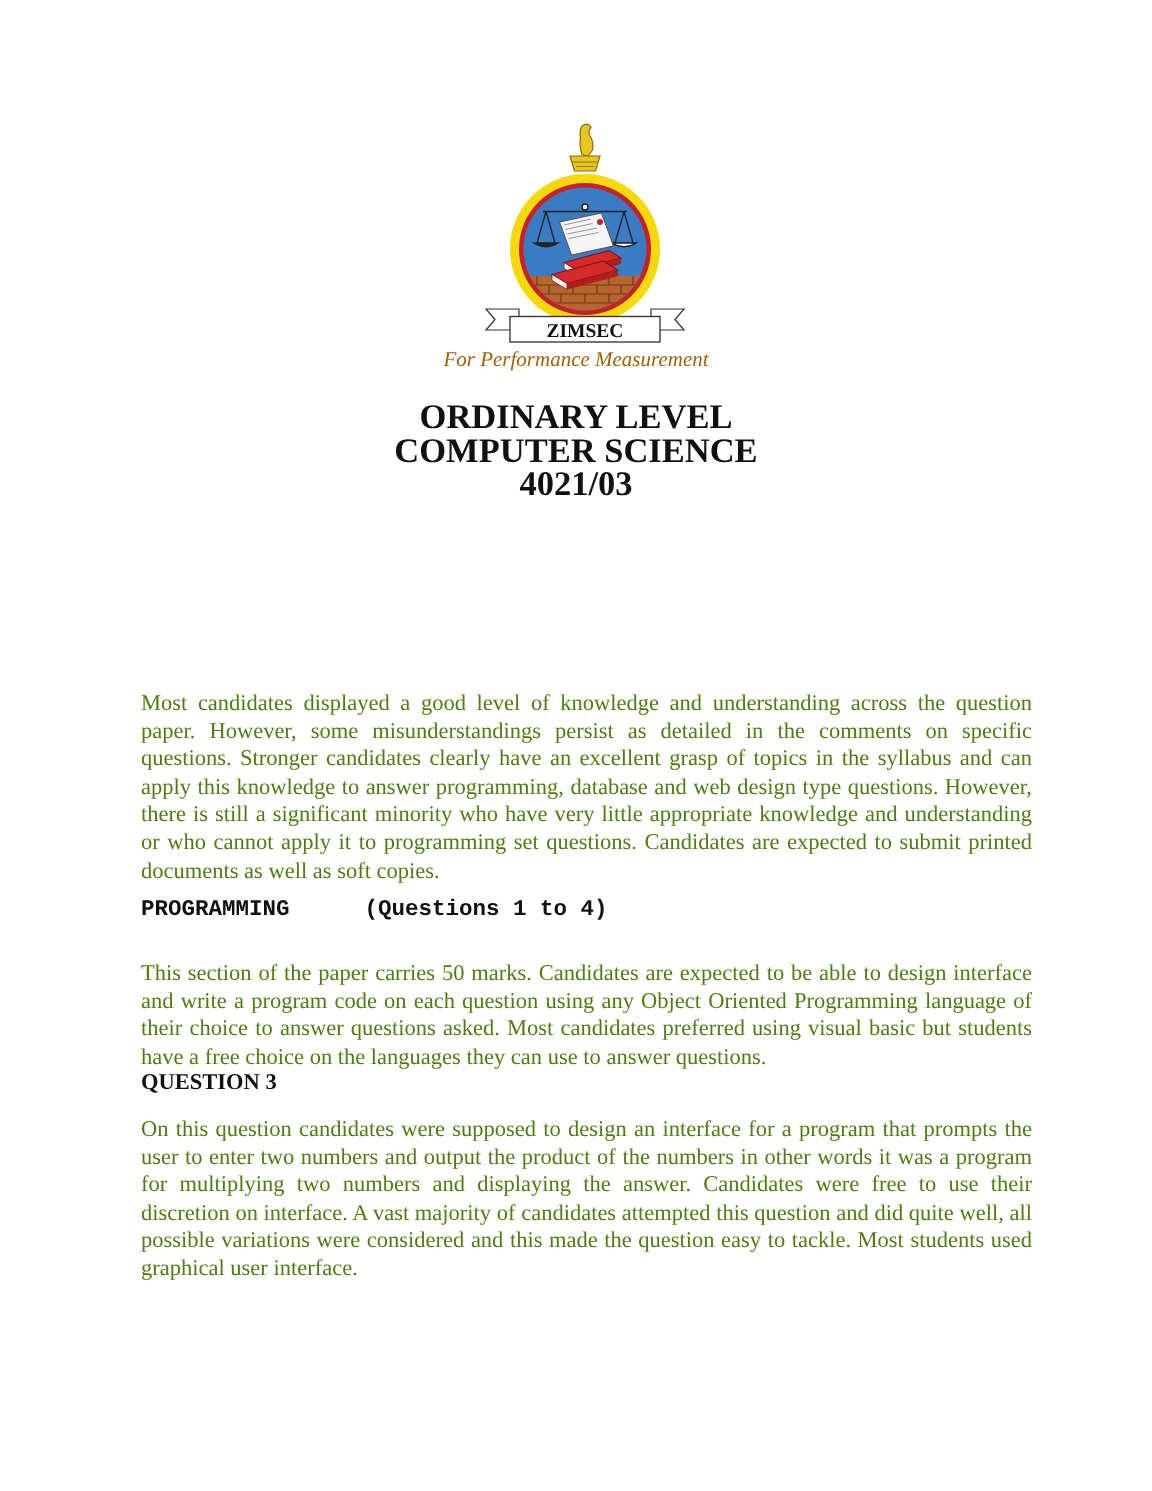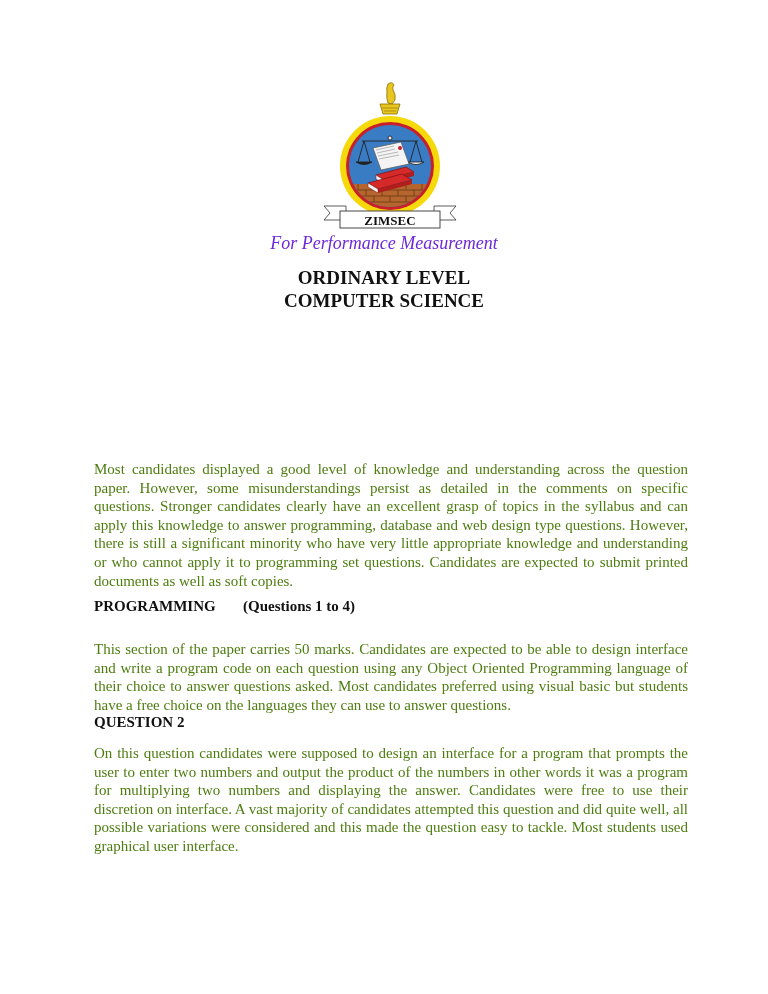--- a/index.html
+++ b/index.html
@@ -1,23 +1,23 @@
 <!DOCTYPE html>
 <html><head>
 <meta charset="utf-8">
 <style>
   html, body { margin: 0; padding: 0; background: #ffffff; }
   body { width: 768px; height: 994px; position: relative; overflow: hidden;
          font-family: "Liberation Serif", "DejaVu Serif", serif; color: #111; }
   .page { position: absolute; left: 0; top: 0; width: 768px; height: 725px; }
   .logo { position: absolute; left: 318px; top: 80px; width: 144px; height: 152px; }
   .tagline { position: absolute; left: 0; width: 768px; top: 233px; text-align: center;
-             font-style: italic; font-size: 18px; color: #6d28d9; }
+             font-style: italic; font-size: 14px; color: #a16207; }
   .titles { position: absolute; left: 0; width: 768px; top: 267px; text-align: center;
-            font-weight: bold; font-size: 19px; line-height: 22.5px; color: #111; }
+            font-weight: bold; font-size: 23px; line-height: 22.5px; color: #111; }
   .titles div { margin: 0; }
   .para { position: absolute; left: 94px; width: 594px; font-size: 15px; line-height: 18.6px;
           text-align: justify; margin: 0; color: #4d7c0f; }
   .heading { position: absolute; left: 94px; font-weight: bold; font-size: 15px; color: #111; }
   .heading .sub { position: absolute; left: 149px; white-space: nowrap; }
 </style>
 </head>
 <body>
 
 <div class="page">
@@ -94,28 +94,29 @@
         <text x="72" y="144.5" text-anchor="middle" font-family="Liberation Serif, serif" font-weight="bold" font-size="13" fill="#111">ZIMSEC</text>
       </g>
     </svg>
   </div>
 
   <div class="tagline">For Performance Measurement</div>
 
   <div class="titles">
     <div>ORDINARY LEVEL</div>
     <div>COMPUTER SCIENCE</div>
+    <div>4021/03</div>
   </div>
 
   <p class="para" style="top:460px;">Most candidates displayed a good level of knowledge and understanding across the question paper. However, some misunderstandings persist as detailed in the comments on specific questions. Stronger candidates clearly have an excellent grasp of topics in the syllabus and can apply this knowledge to answer programming, database and web design type questions. However, there is still a significant minority who have very little appropriate knowledge and understanding or who cannot apply it to programming set questions. Candidates are expected to submit printed documents as well as soft copies.</p>
 
-  <div class="heading" style="top:598px;">
+  <div class="heading" style="top:598px;font-family:Liberation Mono, monospace;">
     <span>PROGRAMMING</span>
     <span class="sub">(Questions 1 to 4)</span>
   </div>
 
   <p class="para" style="top:640px;">This section of the paper carries 50 marks. Candidates are expected to be able to design interface and write a program code on each question using any Object Oriented Programming language of their choice to answer questions asked. Most candidates preferred using visual basic but students have a free choice on the languages they can use to answer questions.</p>
 
-  <div class="heading" style="top:714px;">QUESTION 2</div>
+  <div class="heading" style="top:714px;">QUESTION 3</div>
 
   <p class="para" style="top:744px;">On this question candidates were supposed to design an interface for a program that prompts the user to enter two numbers and output the product of the numbers in other words it was a program for multiplying two numbers and displaying the answer. Candidates were free to use their discretion on interface. A vast majority of candidates attempted this question and did quite well, all possible variations were considered and this made the question easy to tackle. Most students used graphical user interface.</p>
 
 </div>
 
 </body></html>

